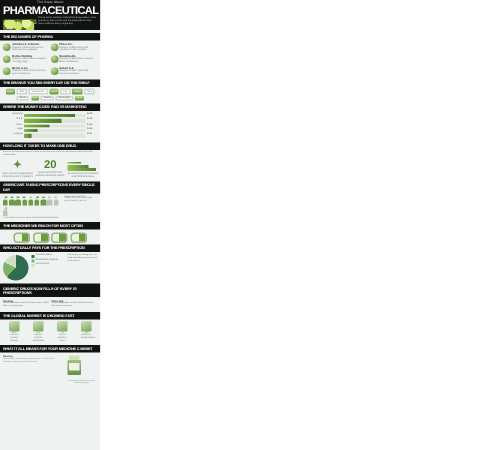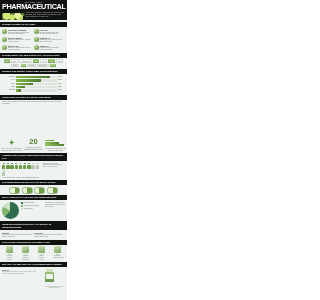--- a/index.html
+++ b/index.html
@@ -45,21 +45,21 @@
   .logo.w{background:#ffffff;color:#5a665a;border:.2px solid #cdd5cc;}
 
   
   .brow{display:flex;align-items:center;gap:1px;margin-bottom:1px;}
   .blabel{font-size:1.5px;color:#5d665b;width:13px;text-align:right;line-height:2px;}
   .btrack{flex:1;height:2.4px;background:#dfe5de;border-radius:.3px;overflow:hidden;}
   .bfill{height:100%;background:linear-gradient(90deg,#86b84d,#4d7a2c);}
   .bval{font-size:1.5px;color:#4a7a2a;width:7px;line-height:2px;}
 
   
-  .stats{display:flex;gap:1.5px;padding:1.5px;box-sizing:border-box;margin-top:32px;}
+  .stats{display:flex;gap:1.5px;padding:1.5px;box-sizing:border-box;}
   .stat{flex:1;text-align:center;}
   .stat-ico{height:9px;display:flex;align-items:center;justify-content:center;color:#5d8c37;font-size:7px;font-weight:bold;line-height:9px;}
   .stat-num{font-size:7.5px;font-weight:bold;color:#4f7f2d;line-height:8px;}
   .stat-cap{font-size:1.4px;color:#6d756b;line-height:1.7px;margin-top:.5px;}
   .minibars{display:flex;flex-direction:column;gap:.7px;justify-content:center;height:9px;}
   .mb{height:1.6px;background:linear-gradient(90deg,#93c457,#54802f);border-radius:.2px;}
 
   
   .people{display:flex;flex-wrap:wrap;gap:.8px;padding:1.5px 2px;}
   .person{width:3.4px;height:6.4px;position:relative;}

